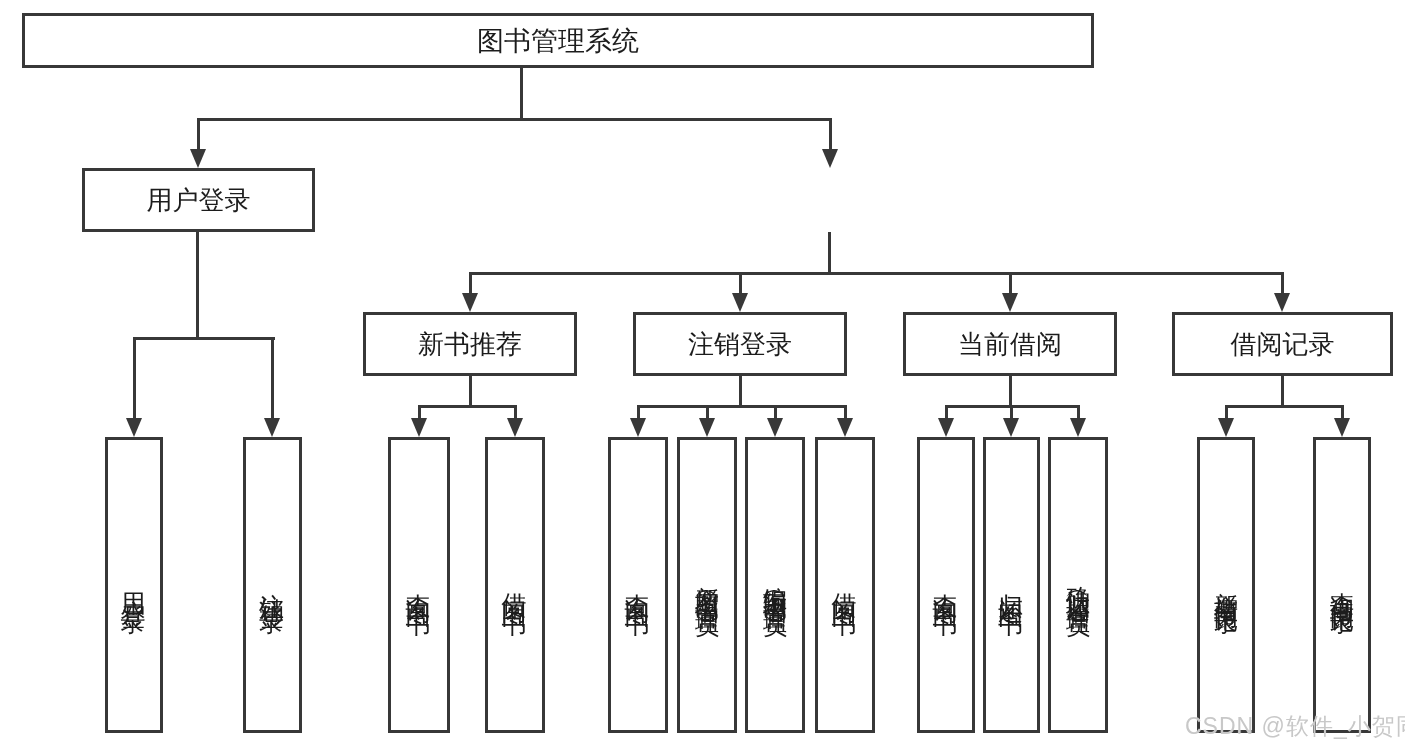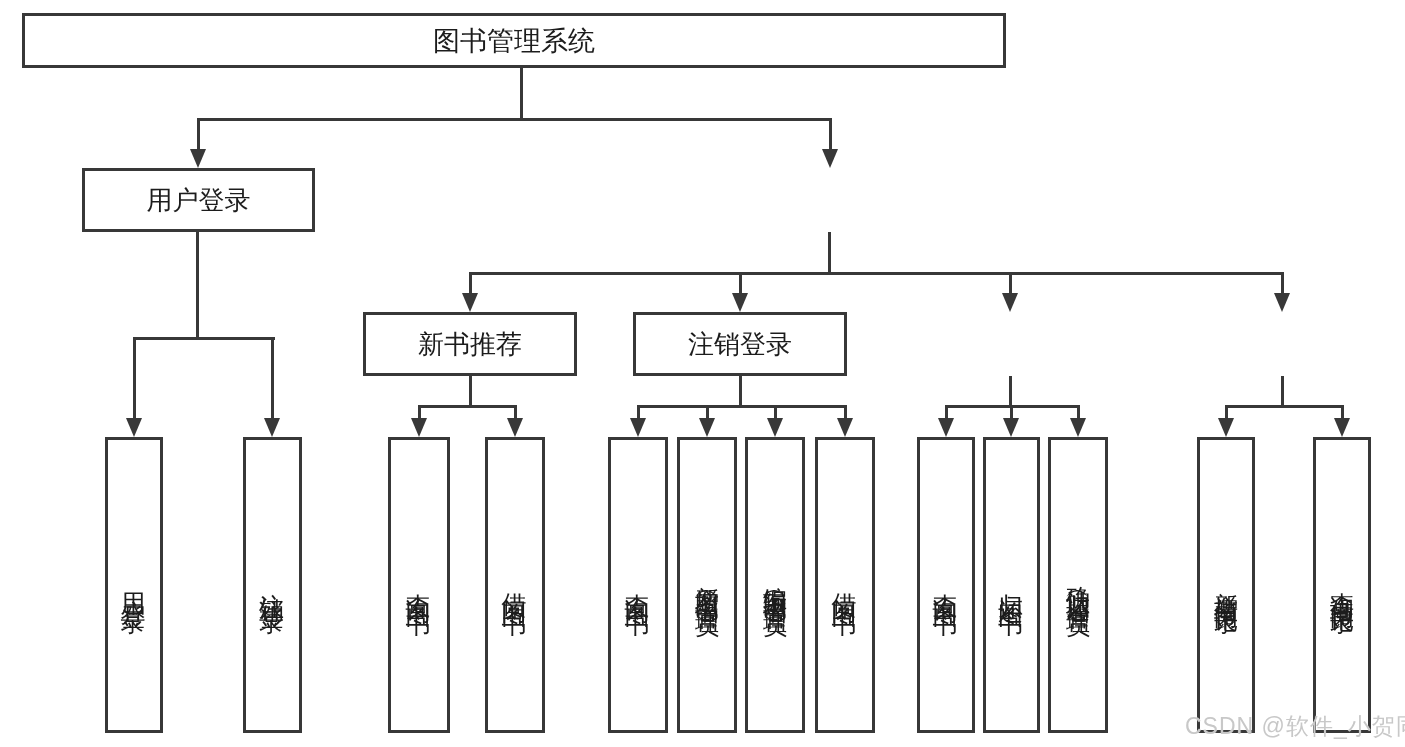--- a/index.html
+++ b/index.html
@@ -17,21 +17,21 @@
     display:flex; align-items:center; justify-content:center;
   }
   .hlabel { font-size:26px; white-space:nowrap; }
   .root-label { font-size:27px; }
   .vlabel {
     writing-mode:vertical-rl; text-orientation:mixed;
     font-size:25px; letter-spacing:6px; white-space:nowrap;
   }
   .vlabel.long { letter-spacing:4px; font-size:24px; }
 
-  .box-root { left:22px;  top:13px;  width:984px; height:55px;text-align:center; }
+  .box-root { left:22px;  top:13px;  width:1072px; height:55px;text-align:center; }
   .box-login{ left:82px;  top:168px; width:233px;  height:64px; }
   .box-mgmt { left:713px; top:168px; width:233px;  height:64px; }
   .box-sec1 { left:363px; top:312px; width:214px;  height:64px;text-align:right; }
   .box-sec2 { left:633px; top:312px; width:214px;  height:64px; }
   .box-sec3 { left:903px; top:312px; width:214px;  height:64px; }
   .box-sec4 { left:1172px;top:312px; width:221px;  height:64px; }
 
   .leaf { top:437px; height:296px; }
   .box-l1a { left:105px;  width:58px; }
   .box-l1b { left:243px;  width:59px; }
@@ -77,20 +77,26 @@
 
   <div class="node box-login">
     <span class="hlabel">用户登录</span>
   </div>
 
   <div class="node box-sec1">
     <span class="hlabel">新书推荐</span>
   </div>
   <div class="node box-sec2">
     <span class="hlabel">注销登录</span>
+  </div>
+  <div class="node box-sec3">
+    <span class="hlabel">当前借阅</span>
+  </div>
+  <div class="node box-sec4">
+    <span class="hlabel">借阅记录</span>
   </div>
 
   <div class="node leaf box-l1a">
     <span class="vlabel">用户登录</span>
   </div>
   <div class="node leaf box-l1b">
     <span class="vlabel">注销登录</span>
   </div>
 
   <div class="node leaf box-l2a">

